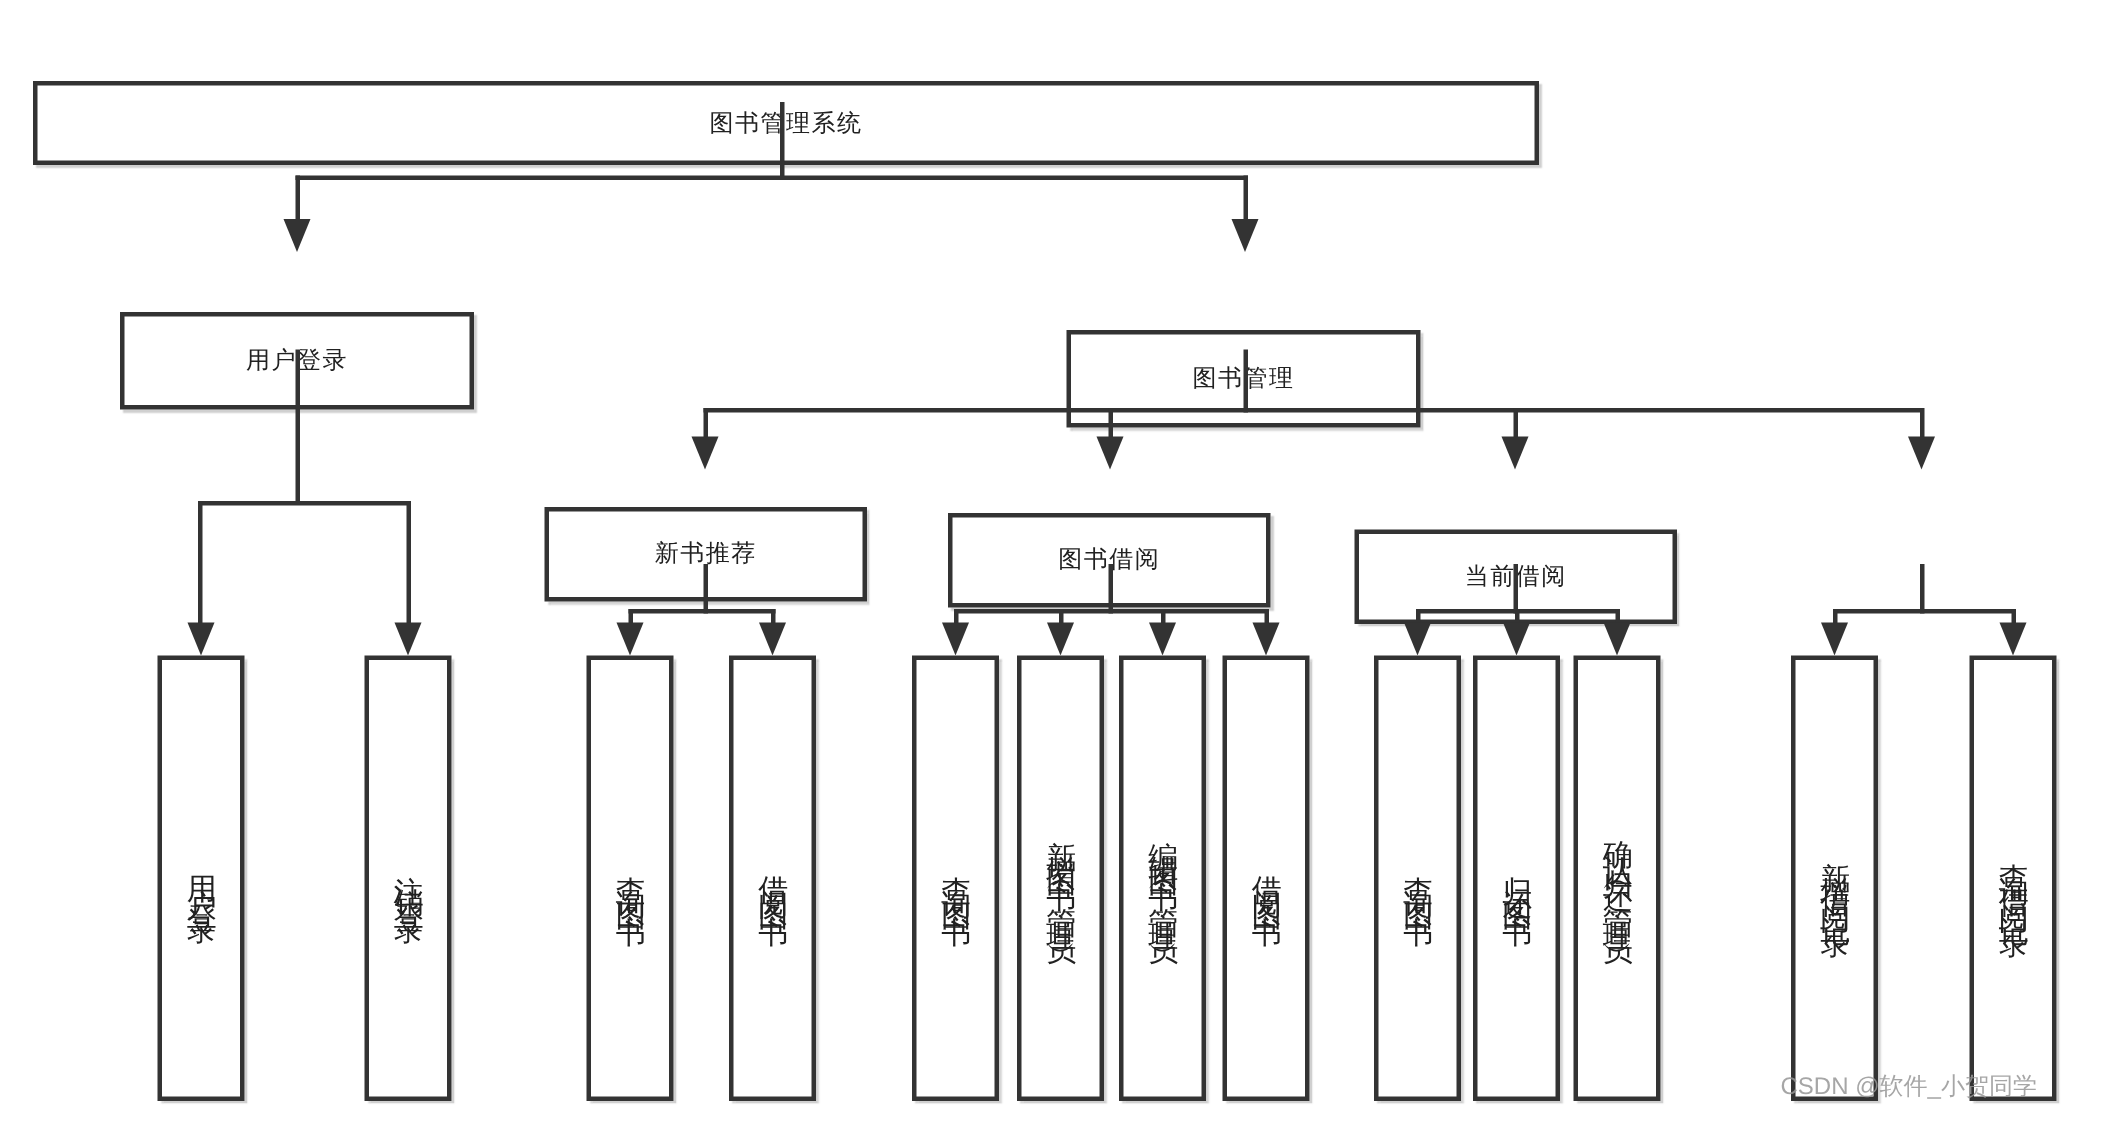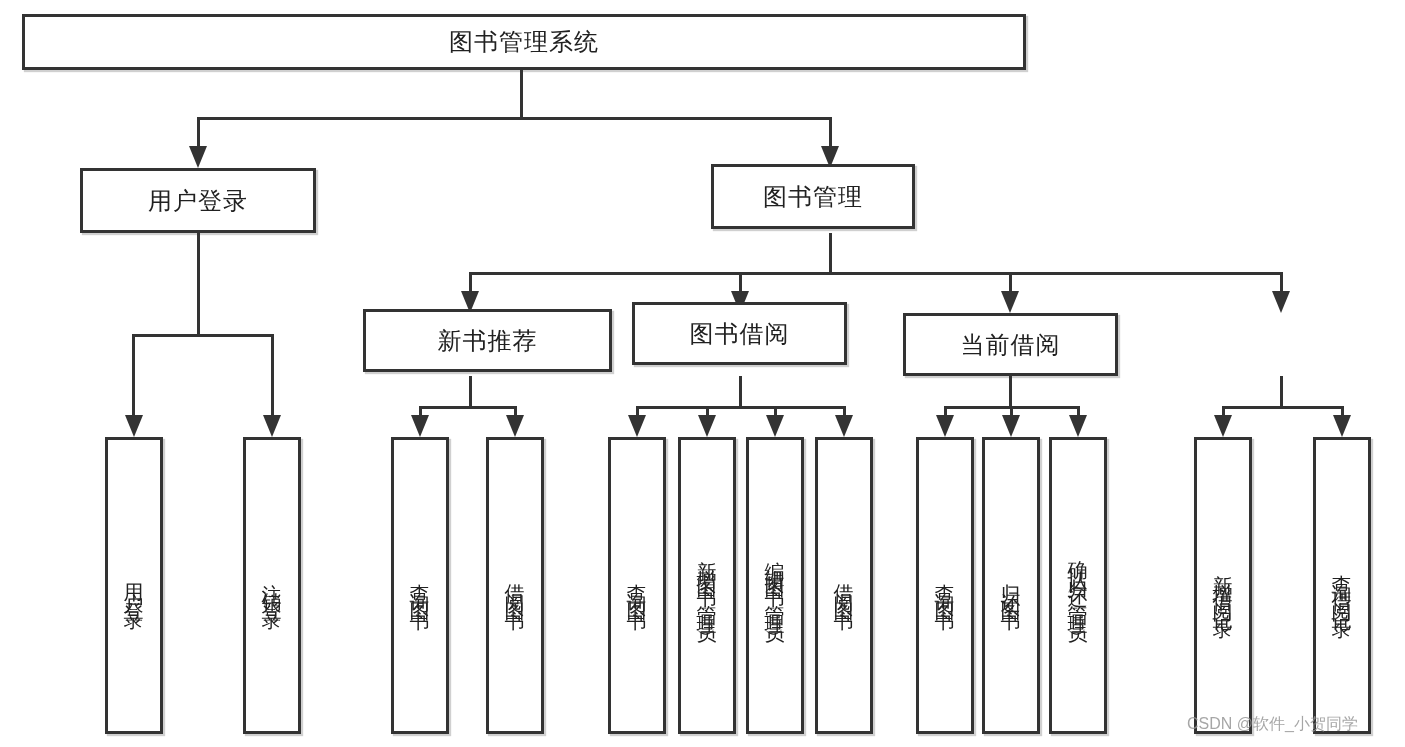--- a/index.html
+++ b/index.html
@@ -14,24 +14,25 @@
   }
   
   .box {
     position: absolute;
     box-sizing: border-box;
     background: #ffffff;
     border: 3px solid #333333;
     display: flex;
     align-items: center;
     justify-content: center;
-    font-size: 24px;
+    font-size: 16px;
     letter-spacing: 1px;
     box-shadow: 2px 2px 1px rgba(120,120,120,0.35);
     white-space: nowrap;
+    margin-top: 40px;
   }
   
   .vbox {
     position: absolute;
     box-sizing: border-box;
     top: 437px;
     width: 58px;
     height: 297px;
     background: #ffffff;
     border: 3px solid #333333;
@@ -75,41 +76,41 @@
   <div class="box" style="left:22px;top:14px;width:1004px;height:56px">图书管理系统</div>
 
   <div class="vline" style="left:520px;top:68px;height:52px"></div>
   <div class="hline" style="left:197px;top:117px;width:635px"></div>
   <div class="vline" style="left:197px;top:117px;height:31px"></div>
   <div class="arrow" style="left:189px;top:146px"></div>
   <div class="vline" style="left:829px;top:117px;height:31px"></div>
   <div class="arrow" style="left:821px;top:146px"></div>
 
   <div class="box" style="left:80px;top:168px;width:236px;height:65px">用户登录</div>
-  <div class="box" style="left:711px;top:164px;width:204px;height:65px">图书管理</div>
+  <div class="box" style="left:711px;top:180px;width:236px;height:65px">图书管理</div>
 
   <div class="vline" style="left:197px;top:233px;height:103px"></div>
   <div class="hline" style="left:132px;top:334px;width:142px"></div>
   <div class="vline" style="left:132px;top:334px;height:83px"></div>
   <div class="arrow" style="left:125px;top:415px"></div>
   <div class="vline" style="left:271px;top:334px;height:83px"></div>
   <div class="arrow" style="left:263px;top:415px"></div>
 
   <div class="vline" style="left:829px;top:233px;height:42px"></div>
   <div class="hline" style="left:469px;top:272px;width:813px"></div>
   <div class="vline" style="left:469px;top:272px;height:21px"></div>
   <div class="arrow" style="left:461px;top:291px"></div>
   <div class="vline" style="left:739px;top:272px;height:21px"></div>
   <div class="arrow" style="left:731px;top:291px"></div>
   <div class="vline" style="left:1009px;top:272px;height:21px"></div>
   <div class="arrow" style="left:1001px;top:291px"></div>
   <div class="vline" style="left:1280px;top:272px;height:21px"></div>
   <div class="arrow" style="left:1272px;top:291px"></div>
 
-  <div class="box" style="left:363px;top:309px;width:249px;height:63px">新书推荐</div>
+  <div class="box" style="left:363px;top:298px;width:215px;height:63px">新书推荐</div>
   <div class="box" style="left:632px;top:302px;width:215px;height:63px">图书借阅</div>
   <div class="box" style="left:903px;top:313px;width:215px;height:63px">当前借阅</div>
 
   <div class="vline" style="left:469px;top:376px;height:33px"></div>
   <div class="hline" style="left:419px;top:406px;width:98px"></div>
   <div class="vline" style="left:419px;top:406px;height:11px"></div>
   <div class="arrow" style="left:411px;top:415px"></div>
   <div class="vline" style="left:514px;top:406px;height:11px"></div>
   <div class="arrow" style="left:506px;top:415px"></div>
 

